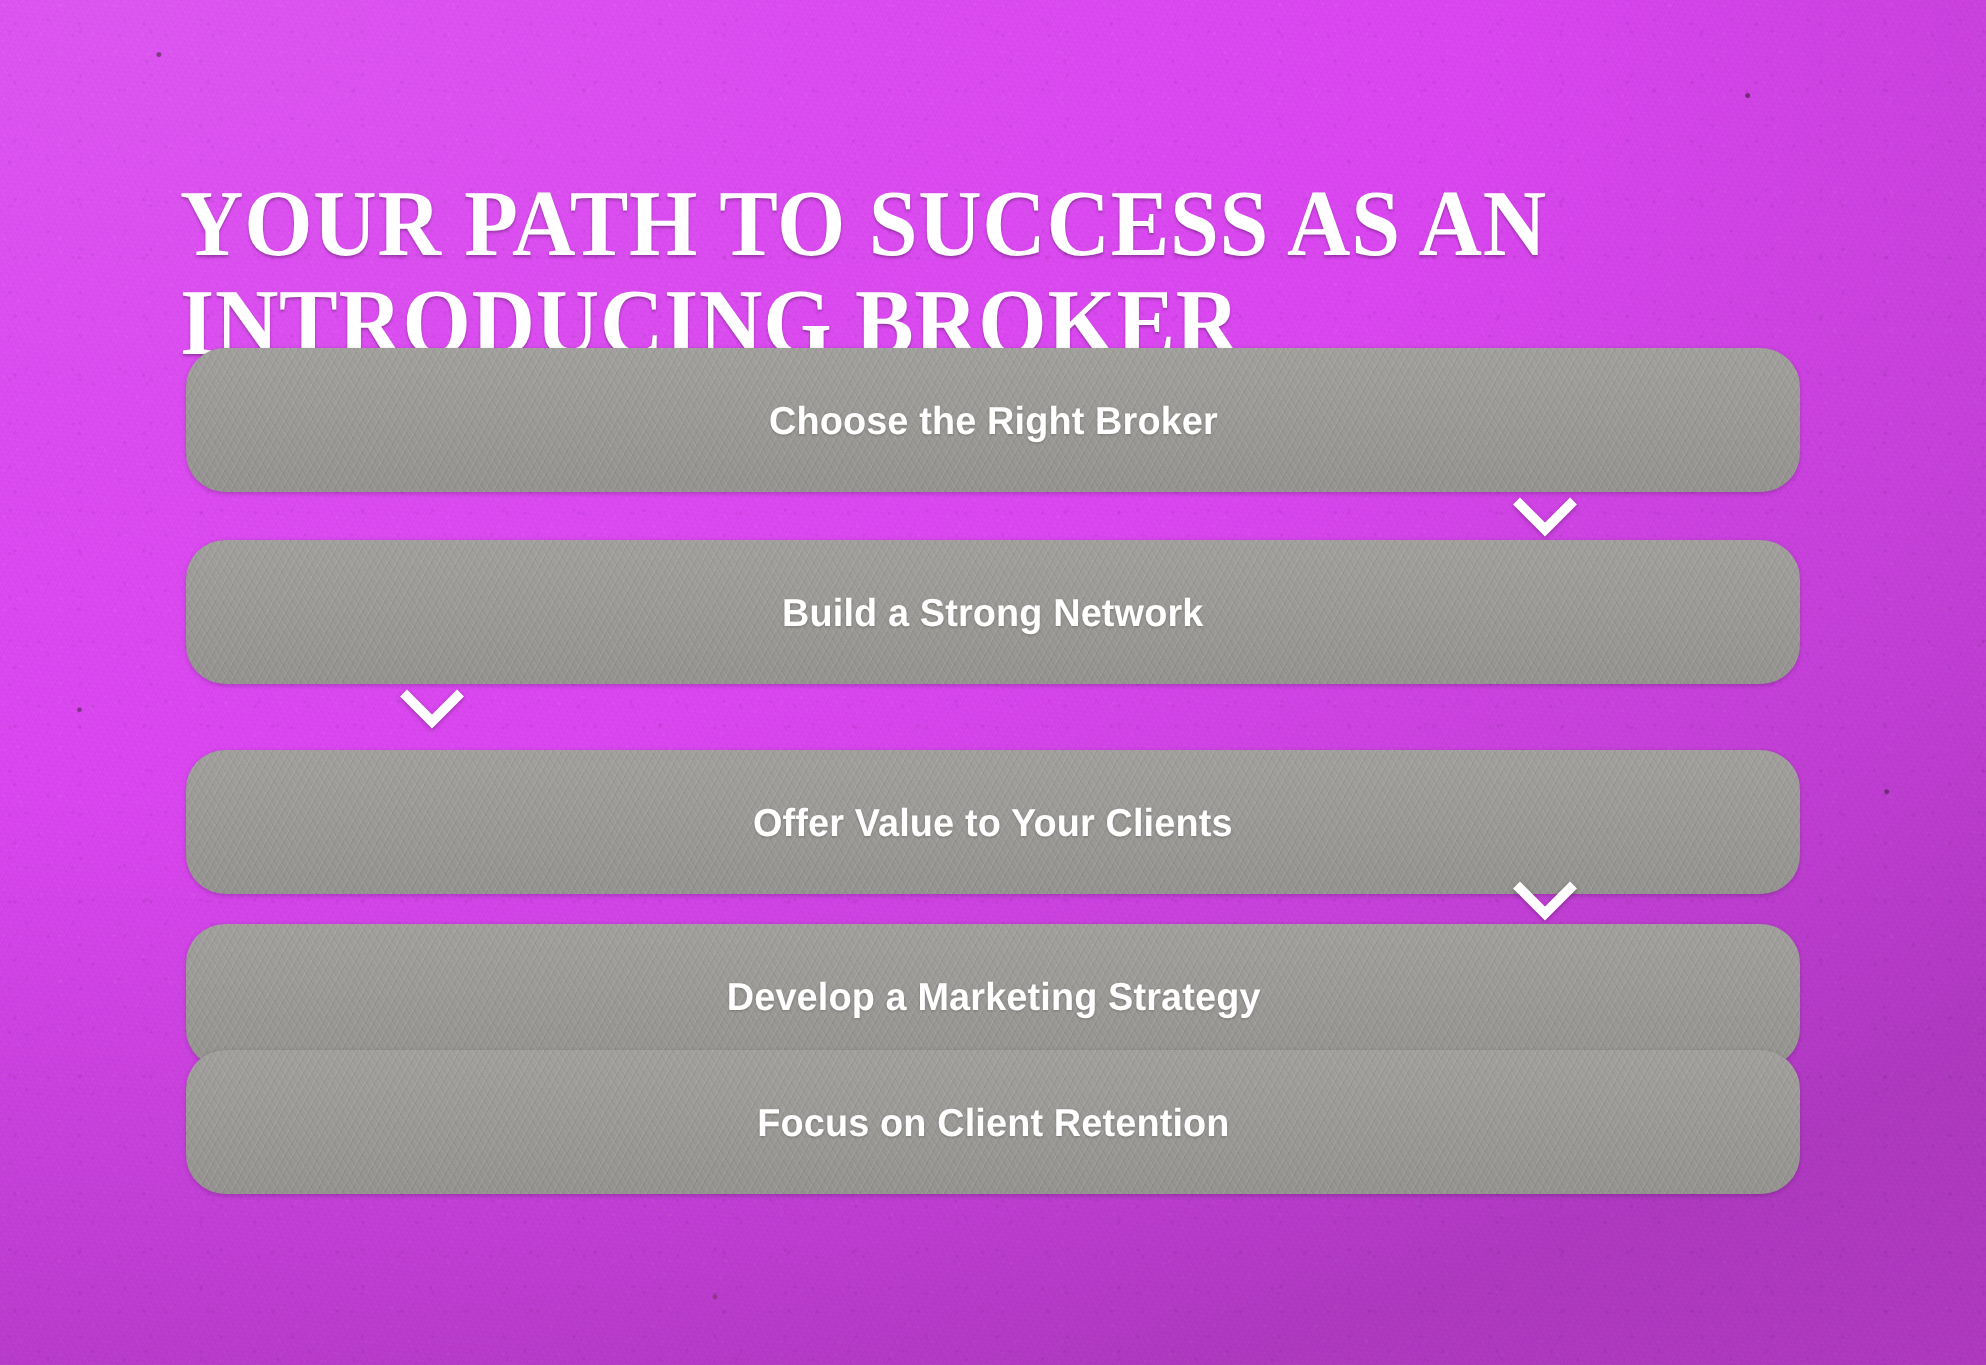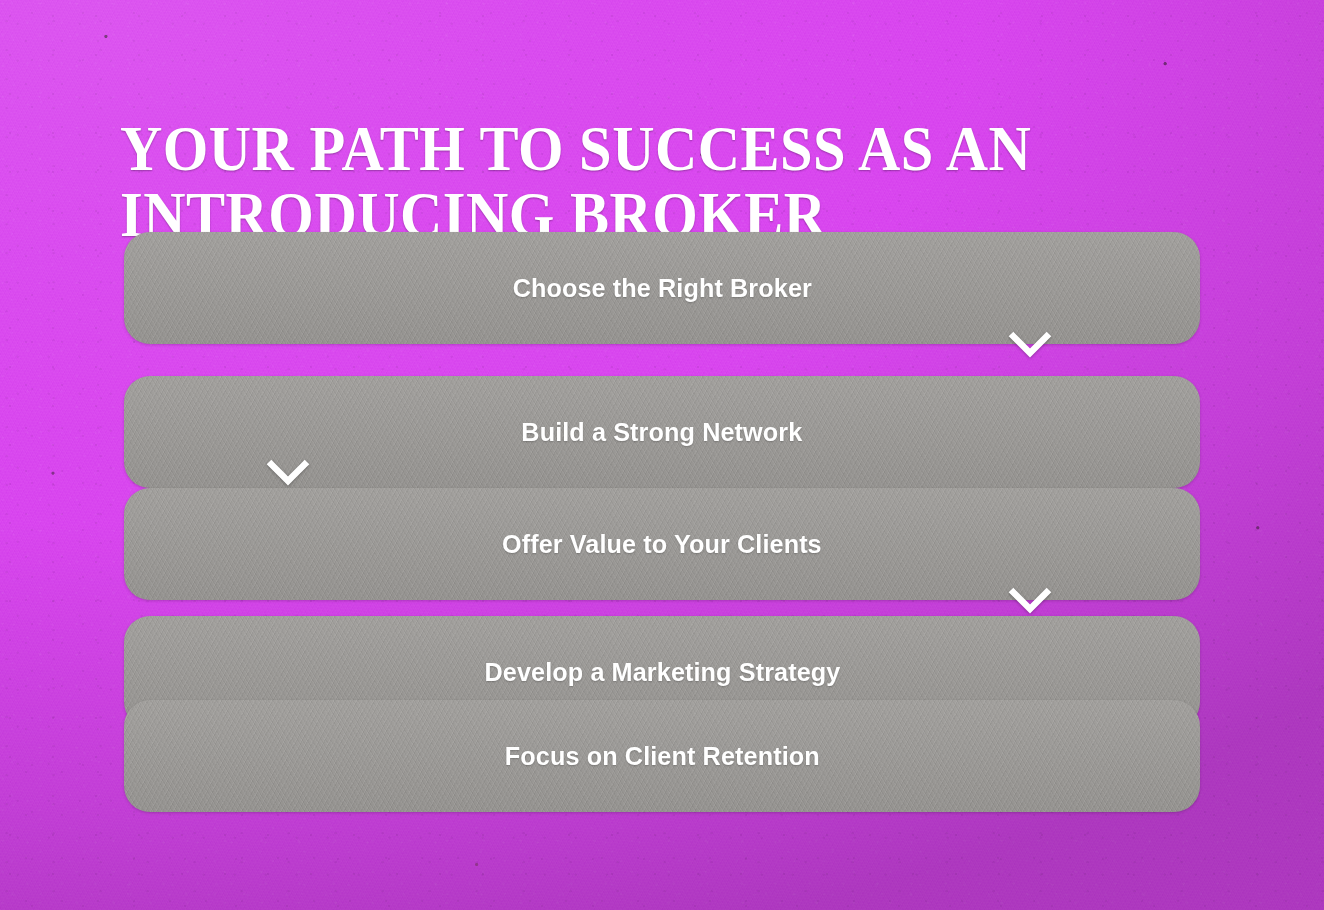--- a/index.html
+++ b/index.html
@@ -120,21 +120,21 @@
     transform-origin: left center;
     text-shadow: 0 1px 2px rgba(0,0,0,0.30);
     white-space: pre-line;
   }
 
   
   .bar {
     position: absolute;
     left: 124px;
     width: 1076px;
-    height: 112px;
+    height: 96px;
     border-radius: 26px;
     background-color: #9d9b98;
     background-image:
       repeating-linear-gradient(118deg,
         rgba(255,255,255,0.05) 0px,
         rgba(255,255,255,0.05) 1px,
         rgba(0,0,0,0.035) 1px,
         rgba(0,0,0,0.035) 2px,
         rgba(0,0,0,0.0) 2px,
         rgba(0,0,0,0.0) 5px),
@@ -192,31 +192,31 @@
   <div class="bar" style="top:232px">
     <span class="bar-label">Choose the Right Broker</span>
   </div>
 
   <div class="chev" style="left:1007px; top:329px">
     <svg viewBox="0 0 46 30" xmlns="http://www.w3.org/2000/svg" aria-hidden="true">
       <path d="M4 5 L23 24 L42 5" fill="none" stroke="#ffffff" stroke-width="6.5" stroke-linecap="butt" stroke-linejoin="miter"></path>
     </svg>
   </div>
 
-  <div class="bar" style="top:376px">
+  <div class="bar" style="top:360px">
     <span class="bar-label">Build a Strong Network</span>
   </div>
 
   <div class="chev" style="left:265px; top:457px">
     <svg viewBox="0 0 46 30" xmlns="http://www.w3.org/2000/svg" aria-hidden="true">
       <path d="M4 5 L23 24 L42 5" fill="none" stroke="#ffffff" stroke-width="6.5" stroke-linecap="butt" stroke-linejoin="miter"></path>
     </svg>
   </div>
 
-  <div class="bar" style="top:488px">
+  <div class="bar" style="top:500px">
     <span class="bar-label">Offer Value to Your Clients</span>
   </div>
 
   <div class="chev" style="left:1007px; top:585px">
     <svg viewBox="0 0 46 30" xmlns="http://www.w3.org/2000/svg" aria-hidden="true">
       <path d="M4 5 L23 24 L42 5" fill="none" stroke="#ffffff" stroke-width="6.5" stroke-linecap="butt" stroke-linejoin="miter"></path>
     </svg>
   </div>
 
   <div class="bar" style="top:616px">

